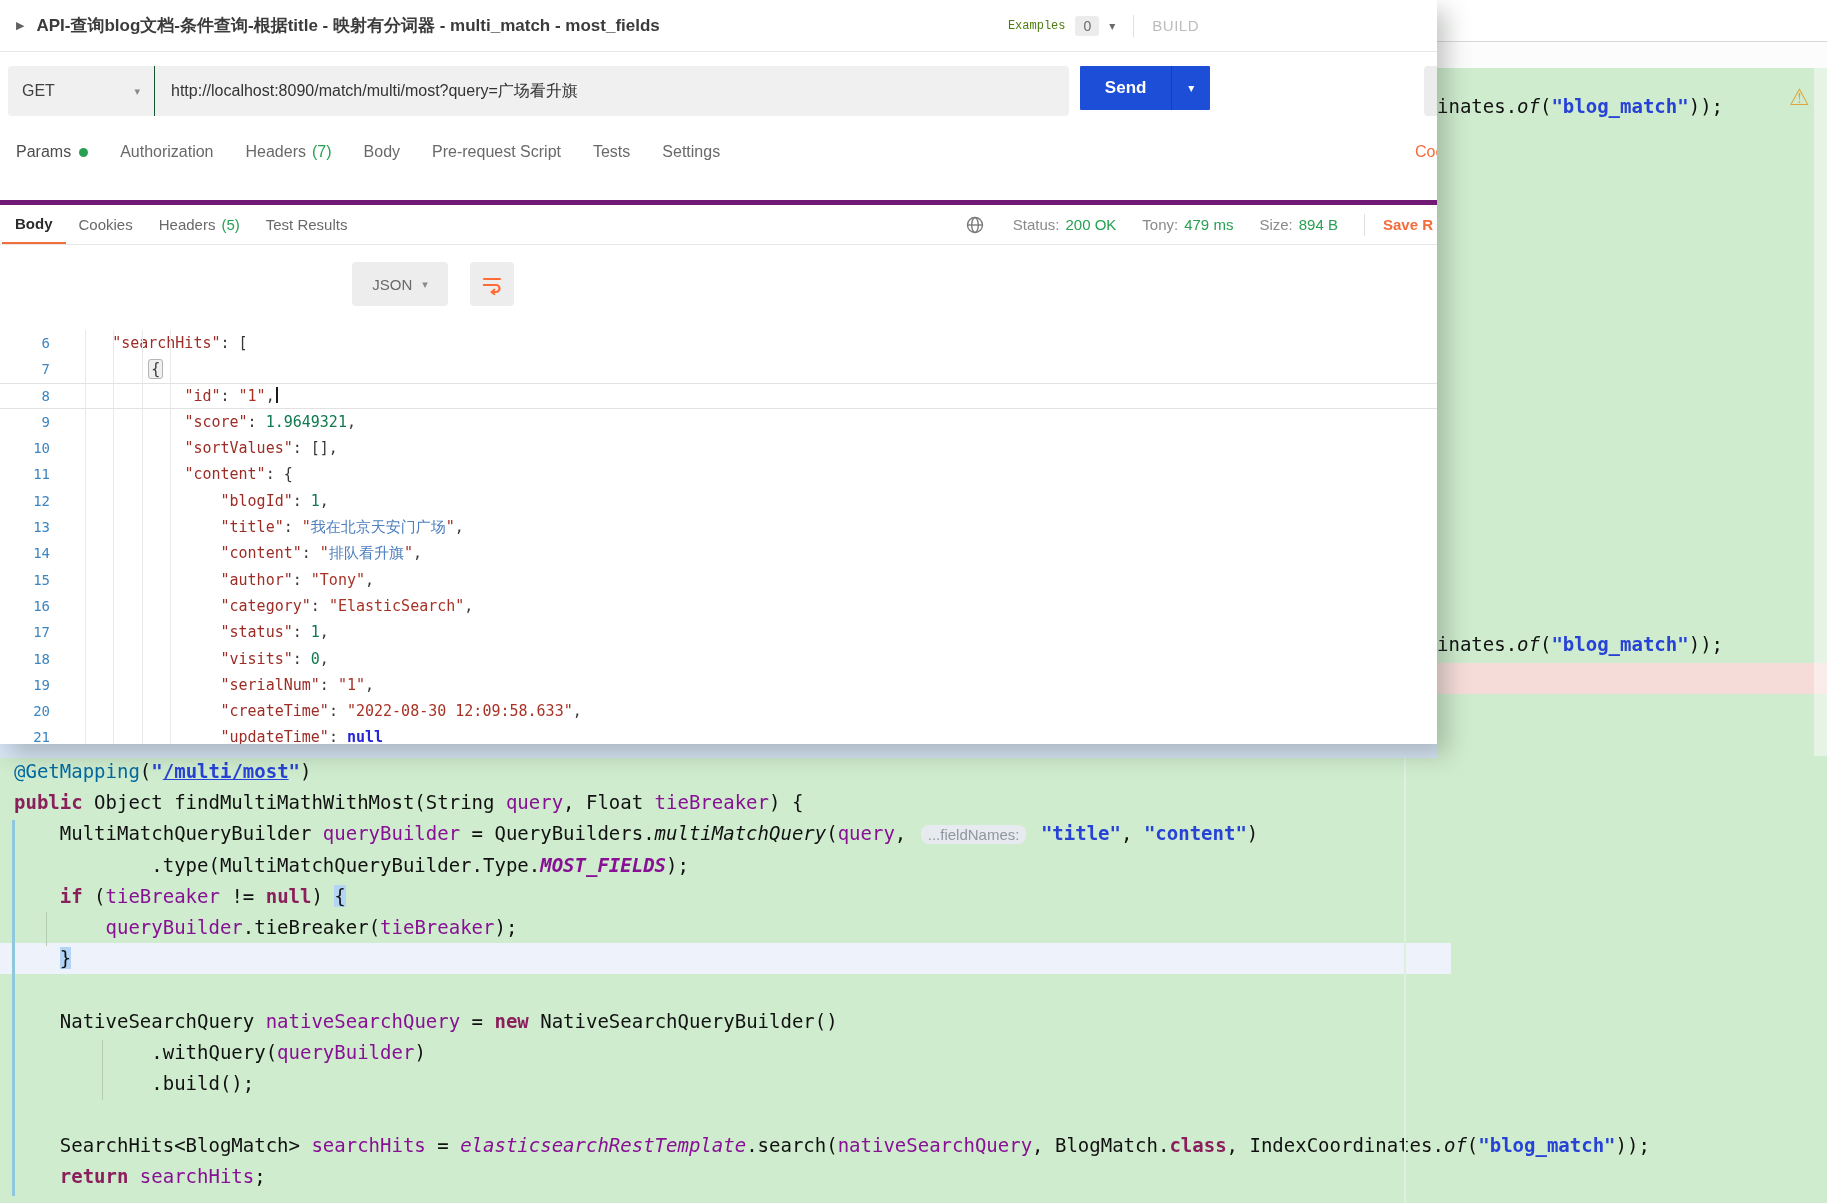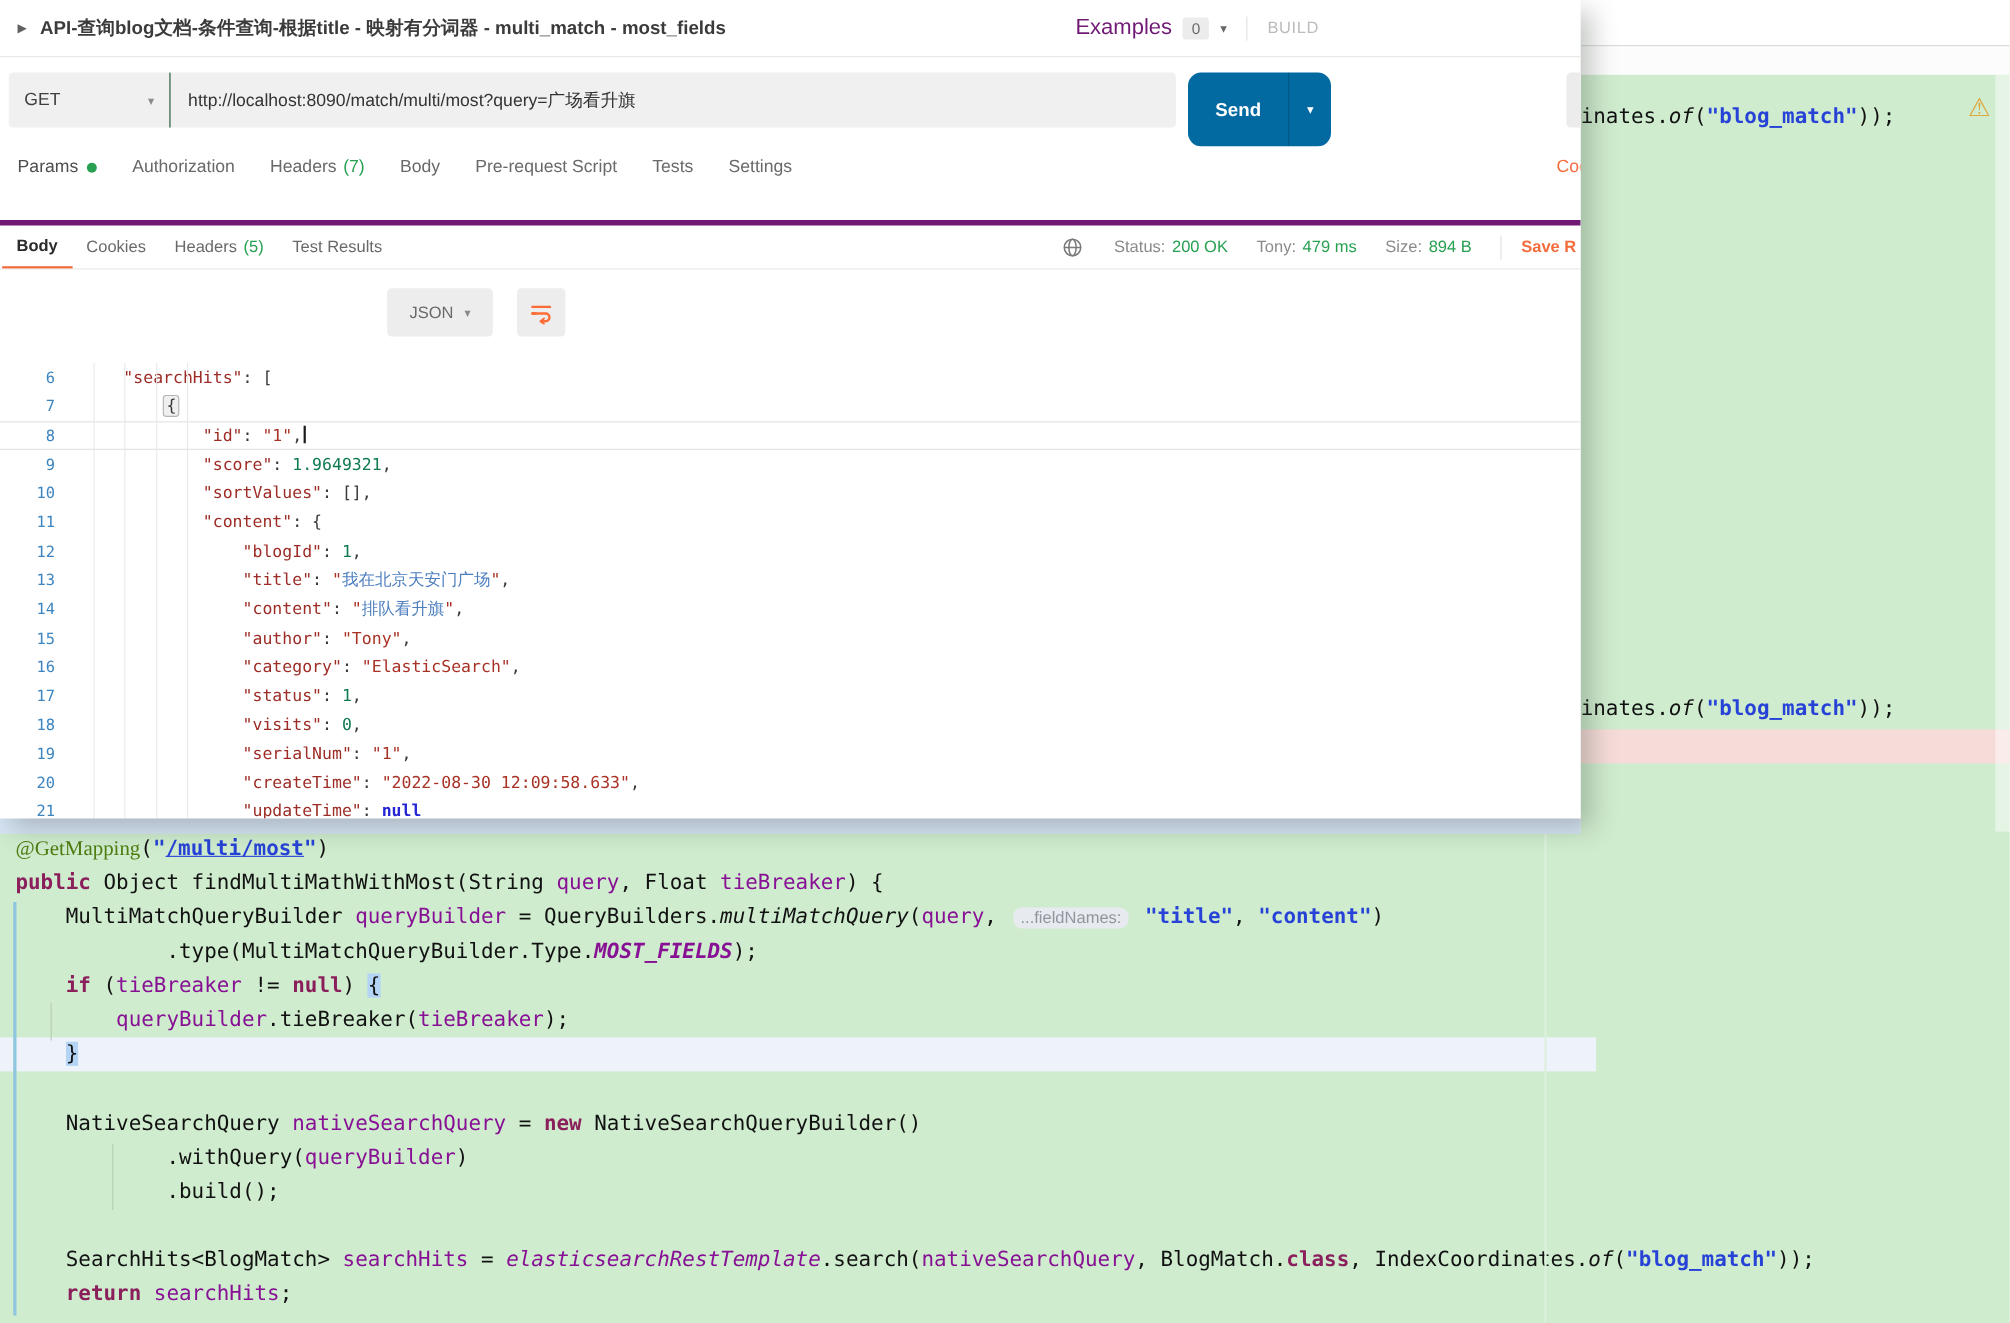--- a/index.html
+++ b/index.html
@@ -32,48 +32,48 @@
 
   
   .pln{color:#111;}
   .jk{color:#8a1f5c;font-weight:bold;}
   .jv{color:#871094;}
   .jvi{color:#871094;font-style:italic;}
   .js{color:#2742d6;font-weight:600;}
   .jsl{color:#2742d6;font-weight:600;text-decoration:underline;}
   .jm{color:#111;font-style:italic;}
   .jc{color:#871094;font-weight:bold;font-style:italic;}
-  .ann{color:#4d7c0f;font-family:Liberation Serif, serif;}
+  .ann{color:#0369a1;}
   .bm{background:#b3d4f5;}
   .hint{font-family:"Liberation Sans",sans-serif;font-size:15px;background:#e7eaee;color:#9096a0;
         border-radius:8px;padding:1px 7px;margin:0 3px;}
 
   
   .pm{position:absolute;left:0;top:0;width:1437px;height:744px;background:#fff;overflow:hidden;
       box-shadow:10px 10px 22px rgba(50,60,50,.28);}
   .pm-titlebar{position:absolute;left:0;top:0;width:1437px;height:52px;border-bottom:1px solid #e7e7e6;
                display:flex;align-items:center;padding:0 16px;box-sizing:border-box;}
   .collapse{color:#616161;font-size:11px;margin-right:12px;}
   .pm-title{font-size:17px;font-weight:600;color:#3b3b3b;}
   .tb-right{margin-left:auto;display:flex;align-items:center;margin-right:222px;}
-  .examples{color:#701a75;font-size:20px;}
+  .examples{color:#4d7c0f;font-size:12px;font-family:Liberation Mono, monospace;}
   .badge{background:#ececec;color:#696969;font-size:14px;border-radius:3px;padding:2px 8px;margin-left:10px;}
   .tb-caret{color:#696969;font-size:12px;margin-left:10px;}
   .tb-div{width:1px;height:22px;background:#e0e0e0;margin:0 18px;}
   .build{color:#bcbcbc;font-size:15px;letter-spacing:.5px;}
 
   .pm-urlrow{position:absolute;left:0;top:52px;width:1437px;height:66px;}
   .url-field{position:absolute;left:8px;top:14px;width:1061px;height:50px;background:#f0f0f0;border-radius:4px;
              display:flex;align-items:center;}
   .method{width:147px;height:100%;display:flex;align-items:center;border-right:1px solid #14532d;
           padding-left:14px;box-sizing:border-box;color:#3f3f3f;font-size:16px;}
   .method .m-caret{margin-left:auto;margin-right:14px;color:#8a8a8a;font-size:11px;}
   .url-input{flex:1;border:none;background:transparent;outline:none;font-size:16px;color:#333;
              padding-left:16px;font-family:"Liberation Sans",sans-serif;}
-  .send-btn{position:absolute;left:1080px;top:14px;width:130px;height:67px;background:#0369a1;border-radius:12px;
+  .send-btn{position:absolute;left:1080px;top:14px;width:130px;height:44px;background:#1d4ed8;border-radius:1px;
             display:flex;color:#fff;}
   .send-main{width:92px;display:flex;align-items:center;justify-content:center;font-size:17px;font-weight:600;}
   .send-caret{width:38px;display:flex;align-items:center;justify-content:center;font-size:12px;
               border-left:1px solid rgba(0,0,0,.18);}
   .code-rail{position:absolute;left:1424px;top:14px;width:13px;height:50px;background:#ececec;border-radius:4px 0 0 4px;}
 
   .pm-reqtabs{position:absolute;left:0;top:118px;width:1437px;height:87px;border-bottom:5px solid #701a75;
               display:flex;align-items:center;padding:0 0;box-sizing:border-box;}
   .rtab{padding:0 16px 14px 16px;font-size:16px;color:#696969;display:flex;align-items:center;}
   .rtab.first{color:#4d4d4d;}

